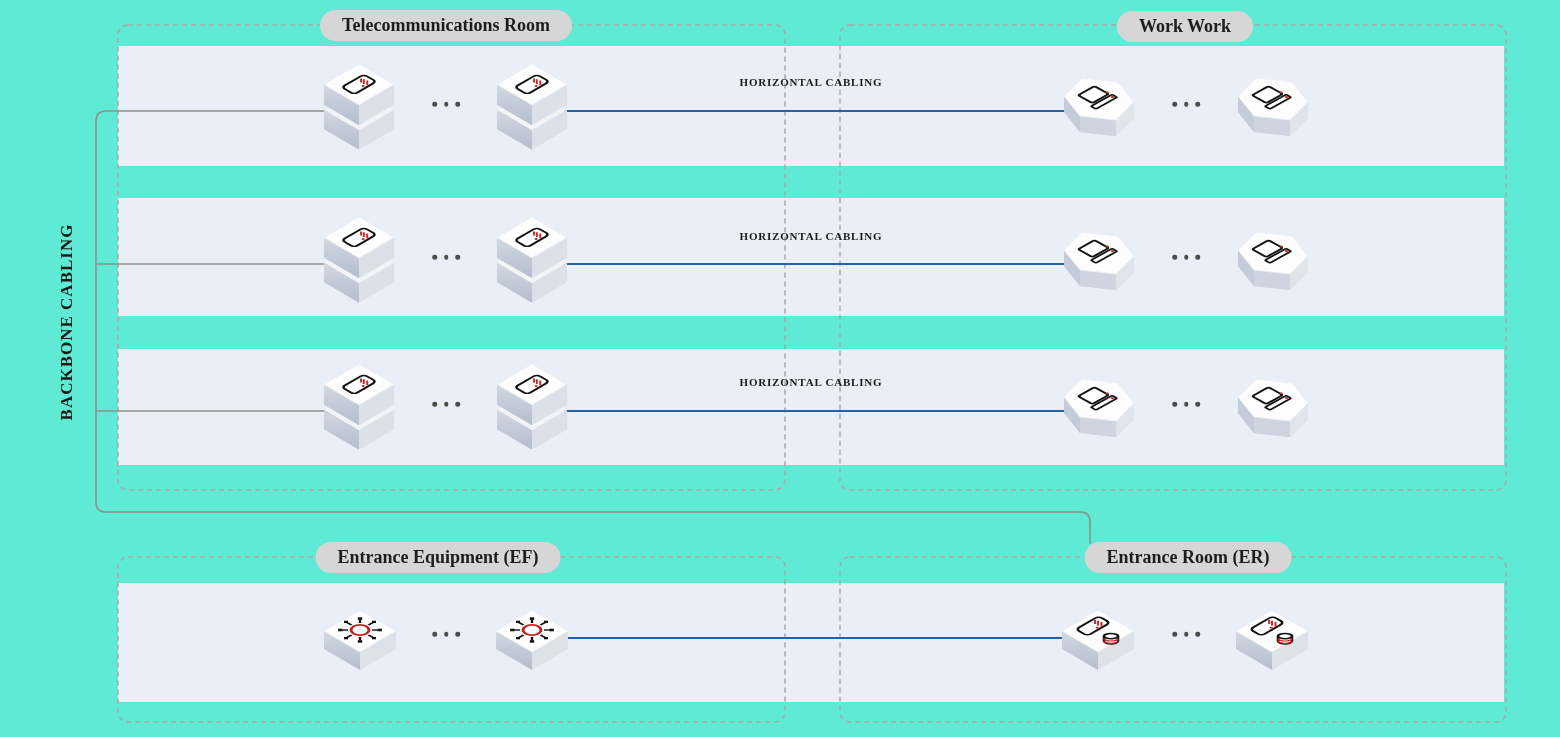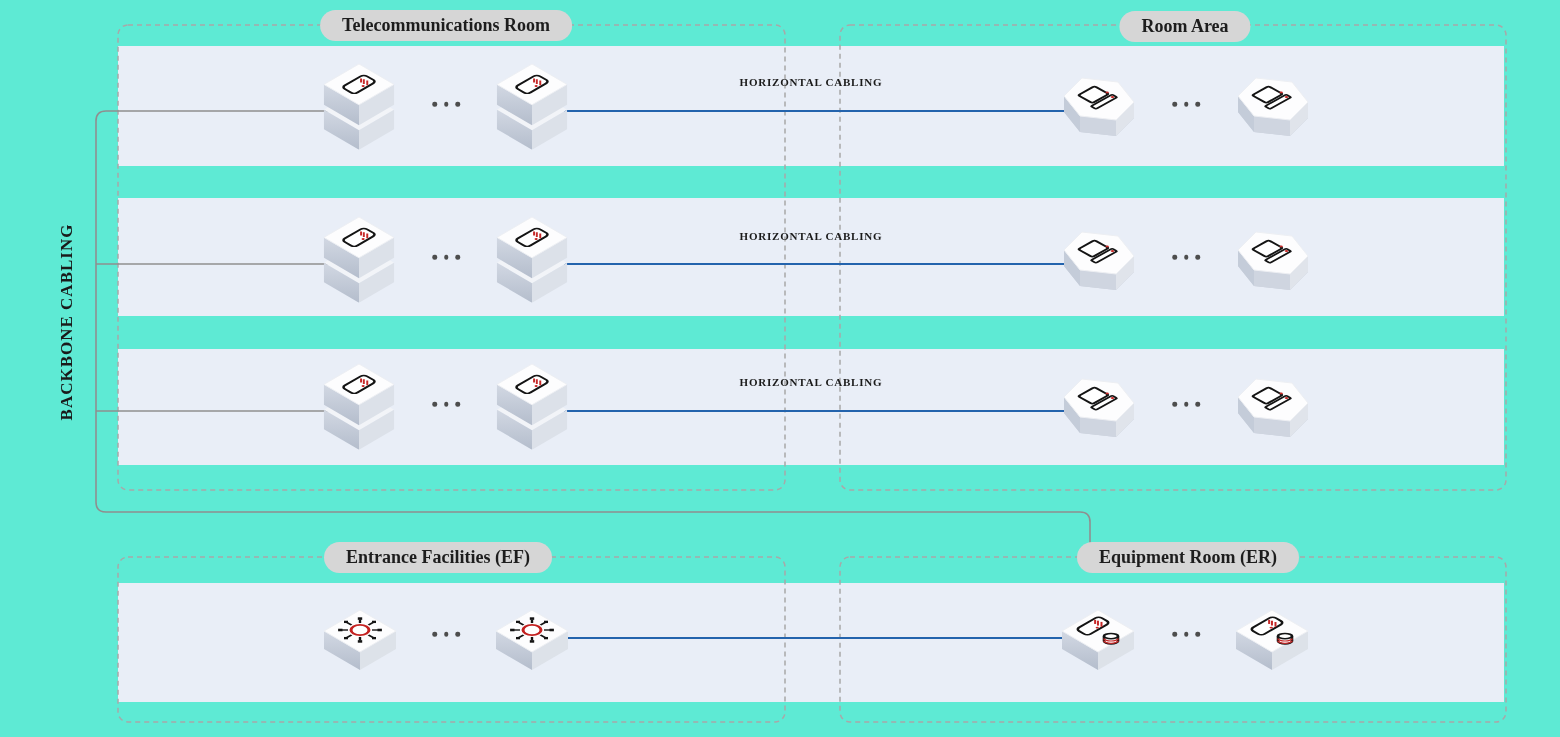--- a/index.html
+++ b/index.html
@@ -246,22 +246,22 @@
       <i></i>
       <i></i>
     </div>
   <div class="dots" style="left:1186px;top:634px">
       <i></i>
       <i></i>
       <i></i>
     </div>
 
   <div class="pill" style="left:446px;top:10px">Telecommunications Room</div>
-  <div class="pill" style="left:1185px;top:11px">Room Area</div>
-  <div class="pill" style="left:438px;top:542px">Entrance Facilities (EF)</div>
-  <div class="pill" style="left:1188px;top:542px">Equipment Room (ER)</div>
+  <div class="pill" style="left:1185px;top:11px">Work Work</div>
+  <div class="pill" style="left:438px;top:542px">Entrance Equipment (EF)</div>
+  <div class="pill" style="left:1188px;top:542px">Entrance Room (ER)</div>
 
   <div class="hcab" style="left:811px;top:76px">HORIZONTAL CABLING</div>
   <div class="hcab" style="left:811px;top:230px">HORIZONTAL CABLING</div>
   <div class="hcab" style="left:811px;top:376px">HORIZONTAL CABLING</div>
   <div class="vcab">BACKBONE CABLING</div>
 
 </div>
 
 </body></html>

